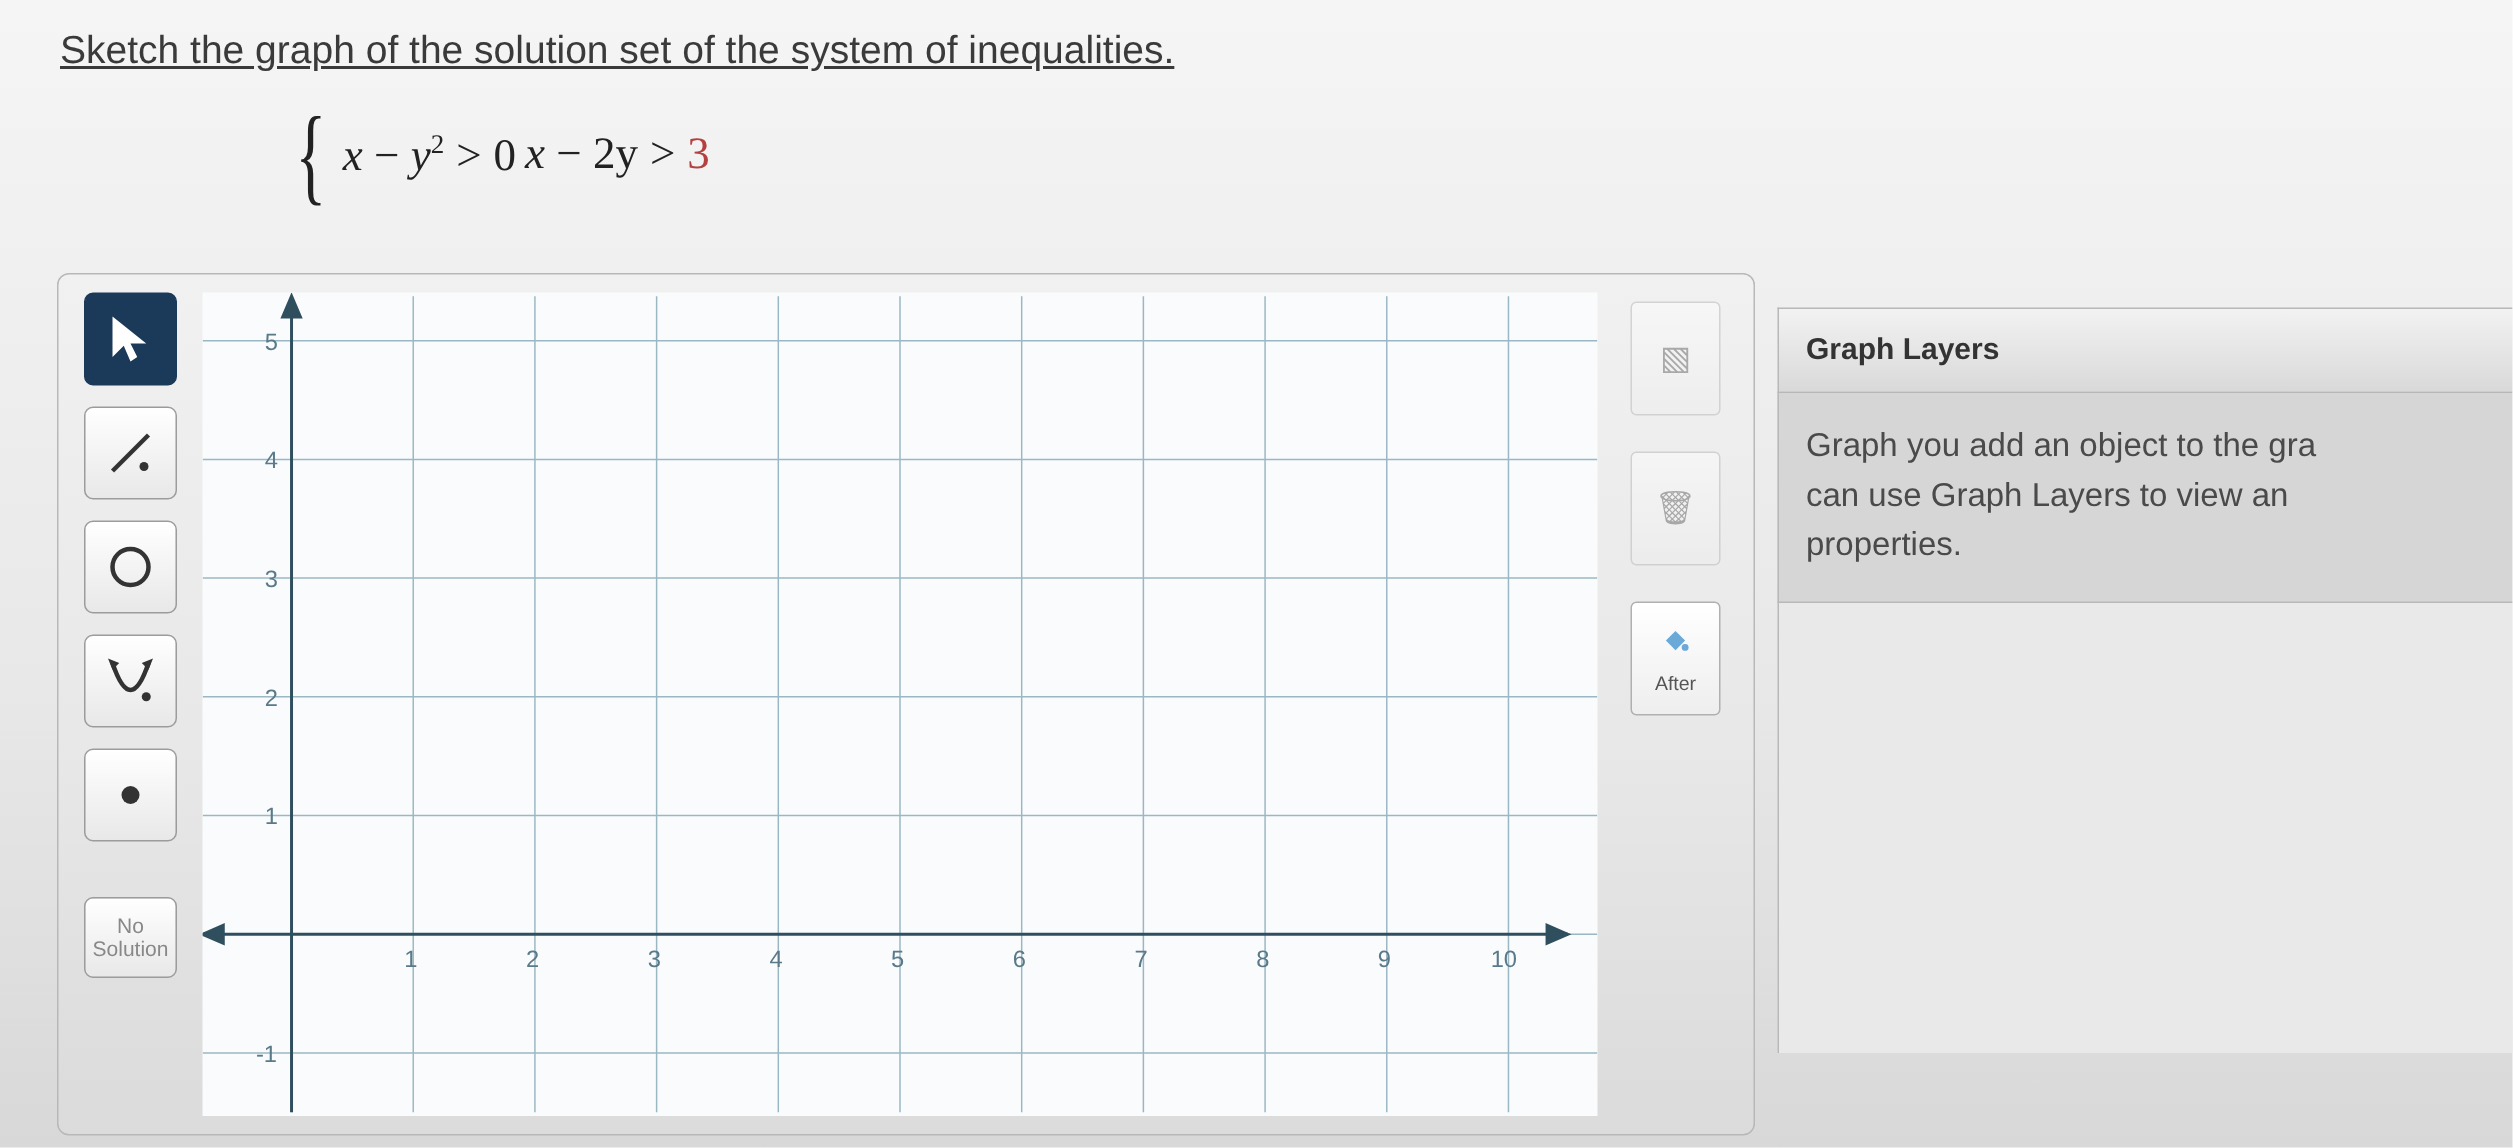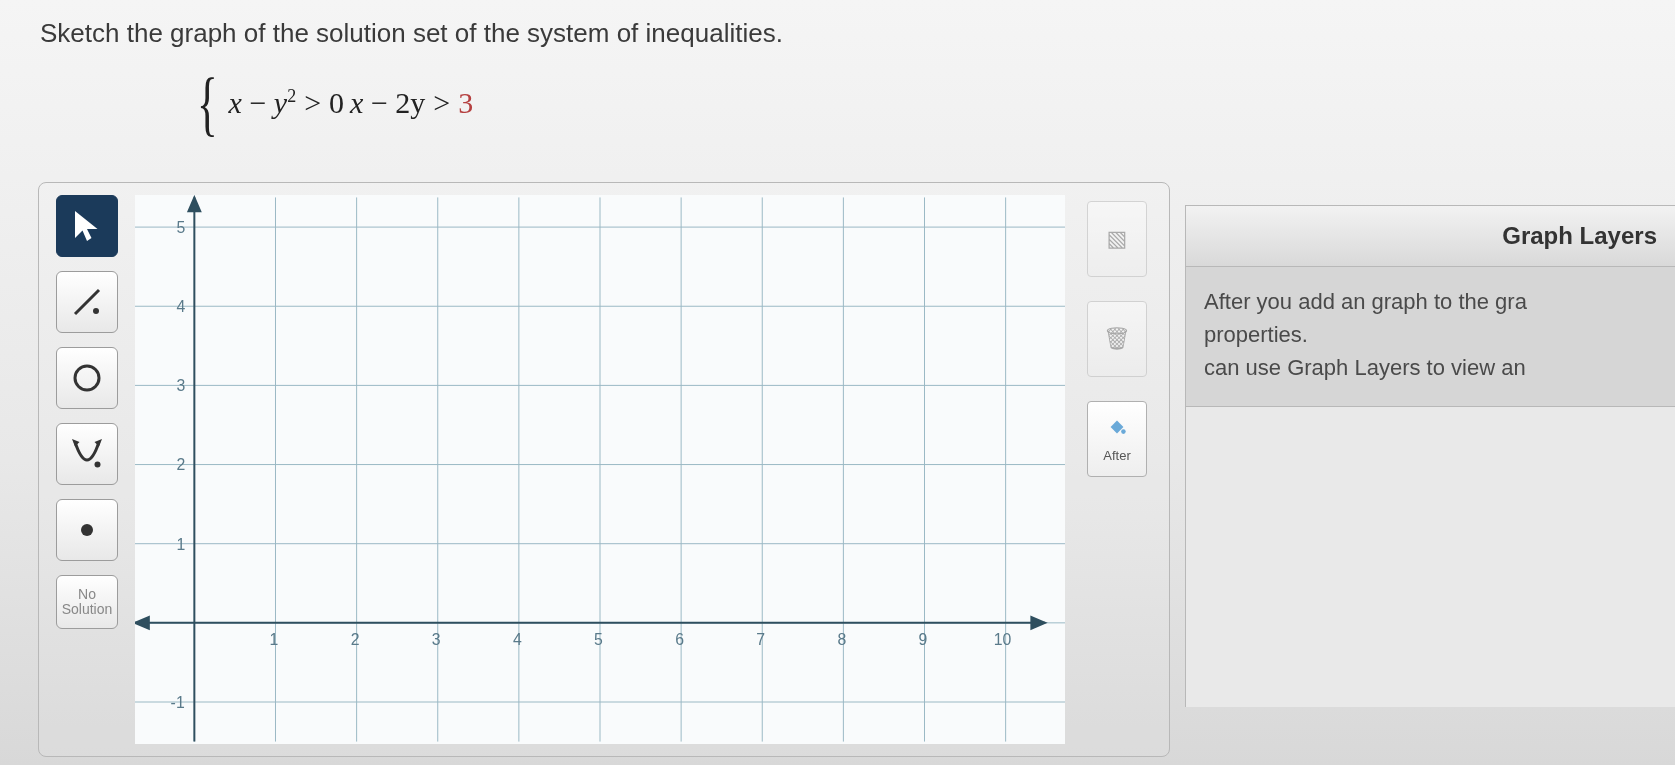--- a/index.html
+++ b/index.html
@@ -8,20 +8,21 @@
     background: linear-gradient(180deg, #f5f5f5 0%, #e8e8e8 60%, #d8d8d8 100%);
     width: 1675px;
     height: 765px;
     overflow: hidden;
     position: relative;
   }
   .question {
     padding: 18px 0 0 40px;
     font-size: 26px;
     color: #3a3a3a;
+    text-decoration: underline;
   }
   .equation-block {
     margin-top: 18px;
     margin-left: 190px;
     display: flex;
     align-items: center;
     font-family: "Times New Roman", serif;
     font-size: 30px;
     color: #222;
   }
@@ -74,20 +75,21 @@
     color: #fff;
     border-color: #1b3a5a;
   }
   .tool-btn.nosol {
     height: 54px;
     font-size: 14px;
     color: #888;
     flex-direction: column;
     line-height: 1.1;
     font-family: Arial, sans-serif;
+    margin-top: 23px;
   }
   .tool-btn svg { width: 36px; height: 36px; }
   .graph-panel {
     flex: 1;
     position: relative;
     background: #f9fbfc;
     overflow: hidden;
   }
   .graph-svg { position: absolute; inset:0; width:100%; height:100%; }
   .side-tools {
@@ -121,24 +123,23 @@
     top: 205px;
     right: 0;
     display: flex;
     flex-direction: column;
   }
   .layers-header {
     background: linear-gradient(#f2f2f2,#d9d9d9);
     border: 1px solid #b8b8b8;
     border-right: none;
     padding: 16px 18px;
-    font-size: 24px;
+    font-size: 20px;
     font-weight: bold;
     color: #333;
-    text-align: right;
   }
   .layers-hint {
     background: #d6d6d6;
     border: 1px solid #b8b8b8;
     border-top: none;
     border-right: none;
     padding: 18px 18px 22px;
     font-size: 22px;
     color: #4a4a4a;
     line-height: 1.5;
@@ -280,18 +281,18 @@
           </svg>
       </span>
       <span>After</span>
     </div>
   </div>
 </div>
 
 <div class="layers-panel">
   <div class="layers-header">Graph Layers</div>
   <div class="layers-hint">
-    <div>After you add an graph to the gra</div>
+    <div>Graph you add an object to the gra</div>
+    <div>can use Graph Layers to view an</div>
     <div>properties.</div>
-    <div>can use Graph Layers to view an</div>
   </div>
   <div class="layers-body"></div>
 </div>
 
 </body></html>

